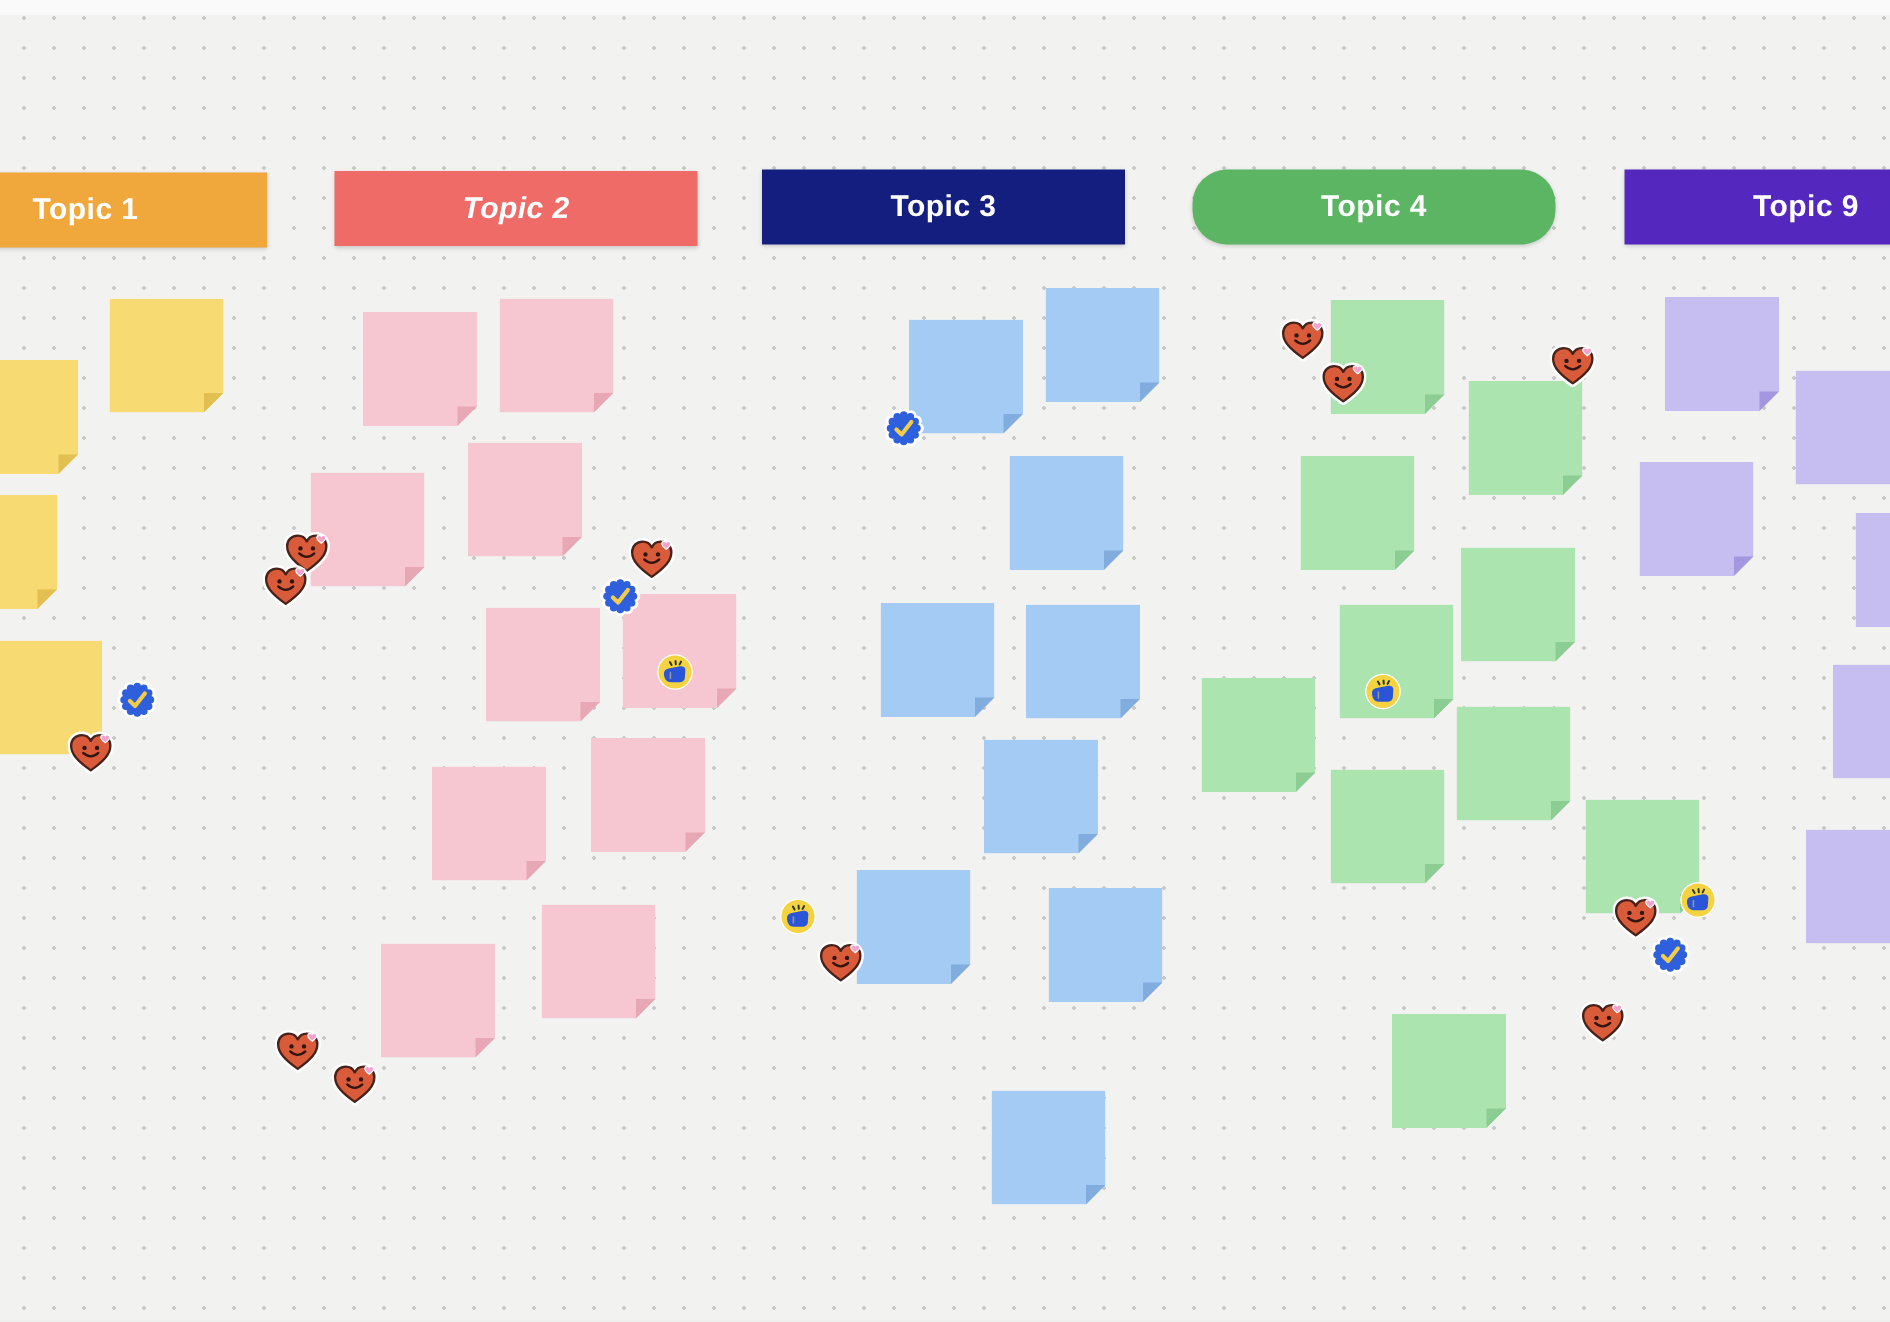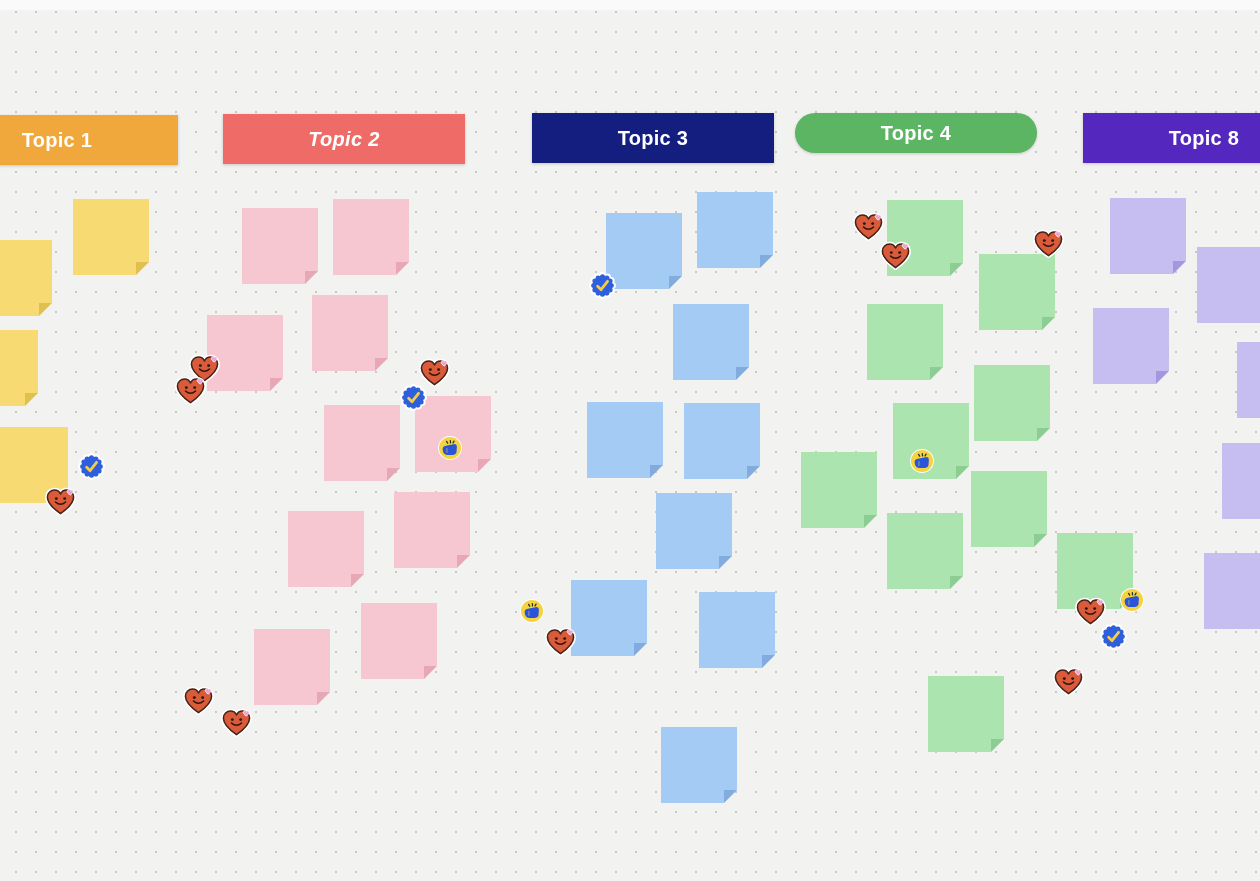--- a/index.html
+++ b/index.html
@@ -91,28 +91,28 @@
 
 <div class="board">
   <div class="top-strip"></div>
   <div>
       <div class="topic-header" style="left: -64px; top: 115px; width: 242px; height: 50px; background: rgb(240, 167, 59);">
         <span>Topic 1</span>
       </div>
       <div class="topic-header" style="left: 223px; top: 114px; width: 242px; height: 50px; background: rgb(238, 107, 103); font-style: italic;">
         <span>Topic 2</span>
       </div>
-      <div class="topic-header" style="left: 532px; top: 113px; width: 242px; height: 50px; background: rgb(19, 30, 127);">
+      <div class="topic-header" style="left: 508px; top: 113px; width: 242px; height: 50px; background: rgb(19, 30, 127);">
         <span>Topic 3</span>
       </div>
-      <div class="topic-header" style="left: 795px; top: 113px; width: 242px; height: 40px; background: rgb(91, 181, 99); border-radius: 23px;">
+      <div class="topic-header" style="left: 795px; top: 113px; width: 242px; height: 50px; background: rgb(91, 181, 99); border-radius: 23px;">
         <span>Topic 4</span>
       </div>
       <div class="topic-header" style="left: 1083px; top: 113px; width: 242px; height: 50px; background: rgb(84, 40, 190);">
-        <span>Topic 8</span>
+        <span>Topic 9</span>
       </div>
     </div>
   <div>
       <div class="note" style="left: 73px; top: 199px; height: 76px; width: 76px; --fill: #F7DB72; --fold: #E2BF51;"></div>
       <div class="note" style="left: -24px; top: 240px; height: 76px; width: 76px; --fill: #F7DB72; --fold: #E2BF51;"></div>
       <div class="note" style="left: -38px; top: 330px; height: 76px; width: 76px; --fill: #F7DB72; --fold: #E2BF51;"></div>
       <div class="note" style="left: -8px; top: 427px; height: 76px; width: 76px; --fill: #F7DB72; --fold: #E2BF51;"></div>
       <div class="note" style="left: 242px; top: 208px; height: 76px; width: 76px; --fill: #F6C7D0; --fold: #E7A7B4;"></div>
       <div class="note" style="left: 333px; top: 199px; height: 76px; width: 76px; --fill: #F6C7D0; --fold: #E7A7B4;"></div>
       <div class="note" style="left: 207px; top: 315px; height: 76px; width: 76px; --fill: #F6C7D0; --fold: #E7A7B4;"></div>

